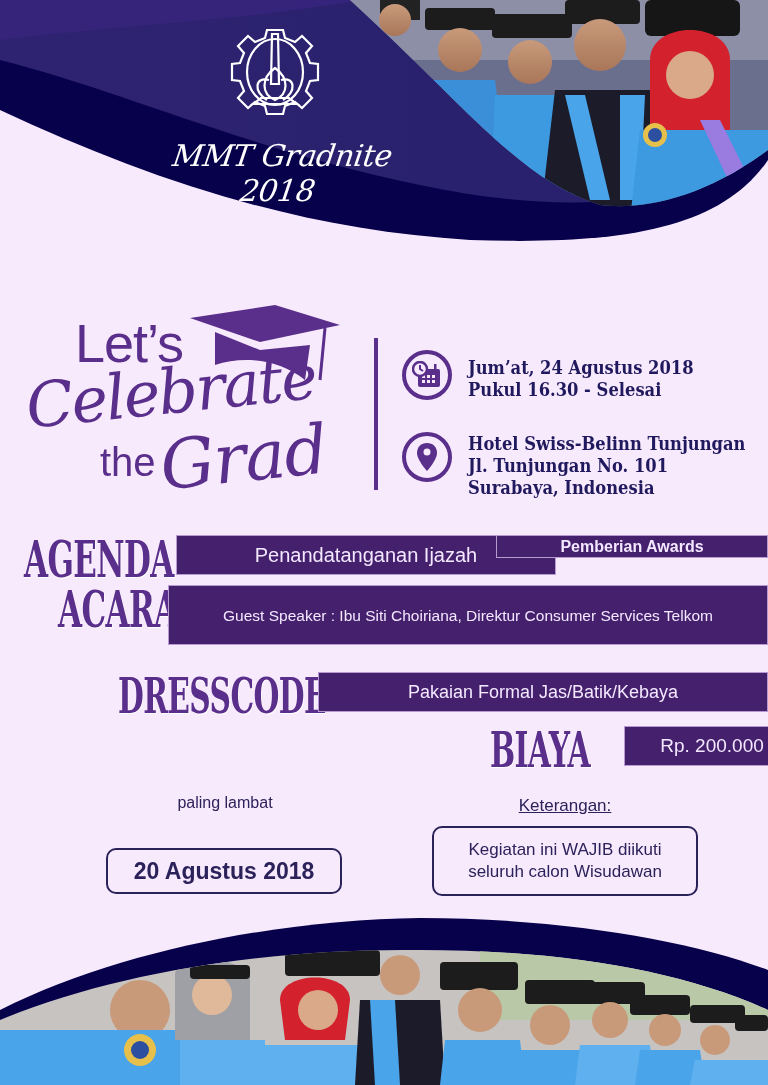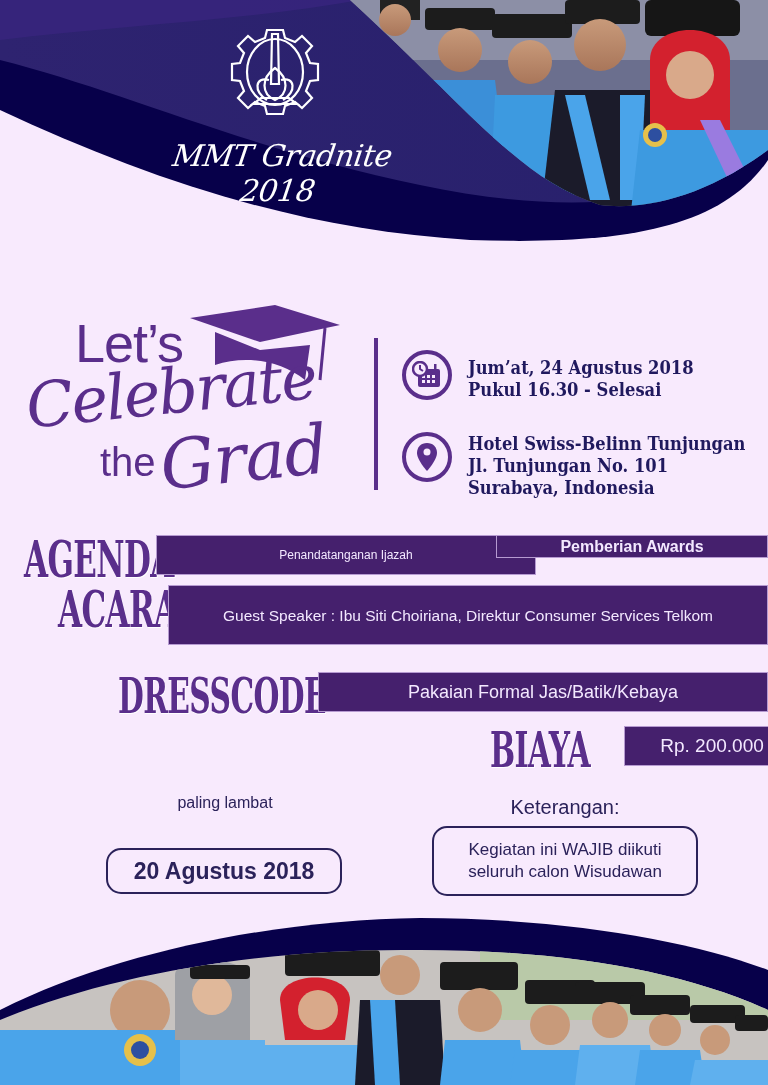--- a/index.html
+++ b/index.html
@@ -12,21 +12,21 @@
   .lets{position:absolute;left:75px;top:312px;font-family:"Liberation Sans",sans-serif;font-size:54px;color:#5a2e8b;letter-spacing:-1px;}
   .celebrate{position:absolute;left:30px;top:370px;font-family:"DejaVu Serif",serif;font-style:italic;font-size:62px;color:#5a2e8b;letter-spacing:-2px;transform:rotate(-6deg);transform-origin:left bottom;}
   .the{position:absolute;left:100px;top:440px;font-family:"Liberation Sans",sans-serif;font-size:40px;color:#5a2e8b;}
   .grad{position:absolute;left:160px;top:418px;font-family:"DejaVu Serif",serif;font-style:italic;font-size:68px;color:#5a2e8b;transform:rotate(-6deg);letter-spacing:-1px;}
   .vdivider{position:absolute;left:374px;top:338px;width:4px;height:152px;background:#5a2e8b;}
   .icon-circle{position:absolute;width:50px;height:50px;border:4px solid #5a2e8b;border-radius:50%;box-sizing:border-box;display:flex;align-items:center;justify-content:center;}
   .info-text{position:absolute;font-family:"DejaVu Serif",serif;font-weight:bold;color:#20195e;font-size:19px;line-height:22px;transform:scaleX(0.86);transform-origin:left top;white-space:nowrap;}
   .heading-cond{position:absolute;font-family:"DejaVu Serif",serif;font-weight:bold;color:#5a2e8b;transform:scaleX(0.62);transform-origin:left top;white-space:nowrap;letter-spacing:-1px;text-shadow:1px 1px 0 #fff;}
   .bar{position:absolute;background:#45206d;color:#f3e8ff;display:flex;align-items:center;justify-content:center;text-align:center;font-family:"Liberation Sans",sans-serif;box-sizing:border-box;border:1px solid #b69ad1;}
   .plain{position:absolute;color:#2b225a;font-family:"Liberation Sans",sans-serif;text-align:center;}
-  .rbox{position:absolute;border:2px solid #2b225a;border-radius:15px;box-sizing:border-box;display:flex;align-items:center;justify-content:center;text-align:center;color:#2b225a;}
+  .rbox{position:absolute;border:2px solid #2b225a;border-radius:10px;box-sizing:border-box;display:flex;align-items:center;justify-content:center;text-align:center;color:#2b225a;}
   #footer-svg{position:absolute;left:0;top:900px;}
 </style>
 </head>
 <body>
 
 <svg id="header-svg" width="768" height="260" viewBox="0 0 768 260">
   <defs>
     <clipPath id="photoClipTop">
       <path d="M350 0 L768 0 L768 150 C700 200 640 210 600 205 C520 180 470 110 350 0 Z"></path>
     </clipPath>
@@ -125,38 +125,38 @@
   </svg>
 </div>
 <div class="info-text" style="left:468px;top:432px;">
   <div>Hotel  Swiss-Belinn Tunjungan</div>
   <div>Jl. Tunjungan No. 101</div>
   <div>Surabaya, Indonesia</div>
 </div>
 
 <div class="heading-cond" style="left:24px;top:530px;font-size:50px;">AGENDA</div>
 <div class="heading-cond" style="left:58px;top:580px;font-size:50px;">ACARA</div>
-<div class="bar" style="left:156px;top:535px;width:380px;height:40px;font-size:12px;">Penandatanganan Ijazah</div>
+<div class="bar" style="left:176px;top:535px;width:380px;height:40px;font-size:20px;">Penandatanganan Ijazah</div>
 <div class="bar" style="left:496px;top:535px;width:272px;height:23px;font-size:16px;font-weight:bold;">Pemberian Awards</div>
 <div class="bar" style="left:168px;top:585px;width:600px;height:60px;font-size:15.5px;flex-direction:column;line-height:21px;">
   <div>Guest Speaker : Ibu Siti Choiriana, Direktur Consumer Services Telkom</div>
 </div>
 
 <div class="heading-cond" style="left:118px;top:668px;font-size:48px;">DRESSCODE</div>
 <div class="bar" style="left:318px;top:672px;width:450px;height:40px;font-size:18px;">Pakaian Formal Jas/Batik/Kebaya</div>
 
 <div class="heading-cond" style="left:490px;top:722px;font-size:48px;">BIAYA</div>
 <div class="bar" style="left:592px;top:726px;width:176px;height:40px;font-size:19px;margin-left:32px;">Rp. 200.000</div>
 
 <div class="plain" style="left:40px;top:792px;width:370px;font-size:16px;line-height:22px;">
   <div>paling lambat</div>
 </div>
 <div class="rbox" style="left:106px;top:848px;width:236px;height:46px;font-size:23px;font-weight:bold;">20 Agustus 2018</div>
 
-<div class="plain" style="left:470px;top:796px;width:190px;font-size:20px;">Keterangan:</div>
+<div class="plain" style="left:470px;top:796px;width:190px;font-size:17px;text-decoration:underline;">Keterangan:</div>
 <div class="rbox" style="left:432px;top:826px;width:266px;height:70px;font-size:17px;flex-direction:column;line-height:22px;">
   <div>Kegiatan ini WAJIB diikuti</div>
   <div>seluruh calon Wisudawan</div>
 </div>
 
 <svg id="footer-svg" width="768" height="185" viewBox="0 0 768 185">
   <defs>
     <clipPath id="photoClipBot">
       <path d="M0 120 C120 70 280 48 420 50 C560 50 680 70 768 110 L768 185 L0 185 Z"></path>
     </clipPath>

